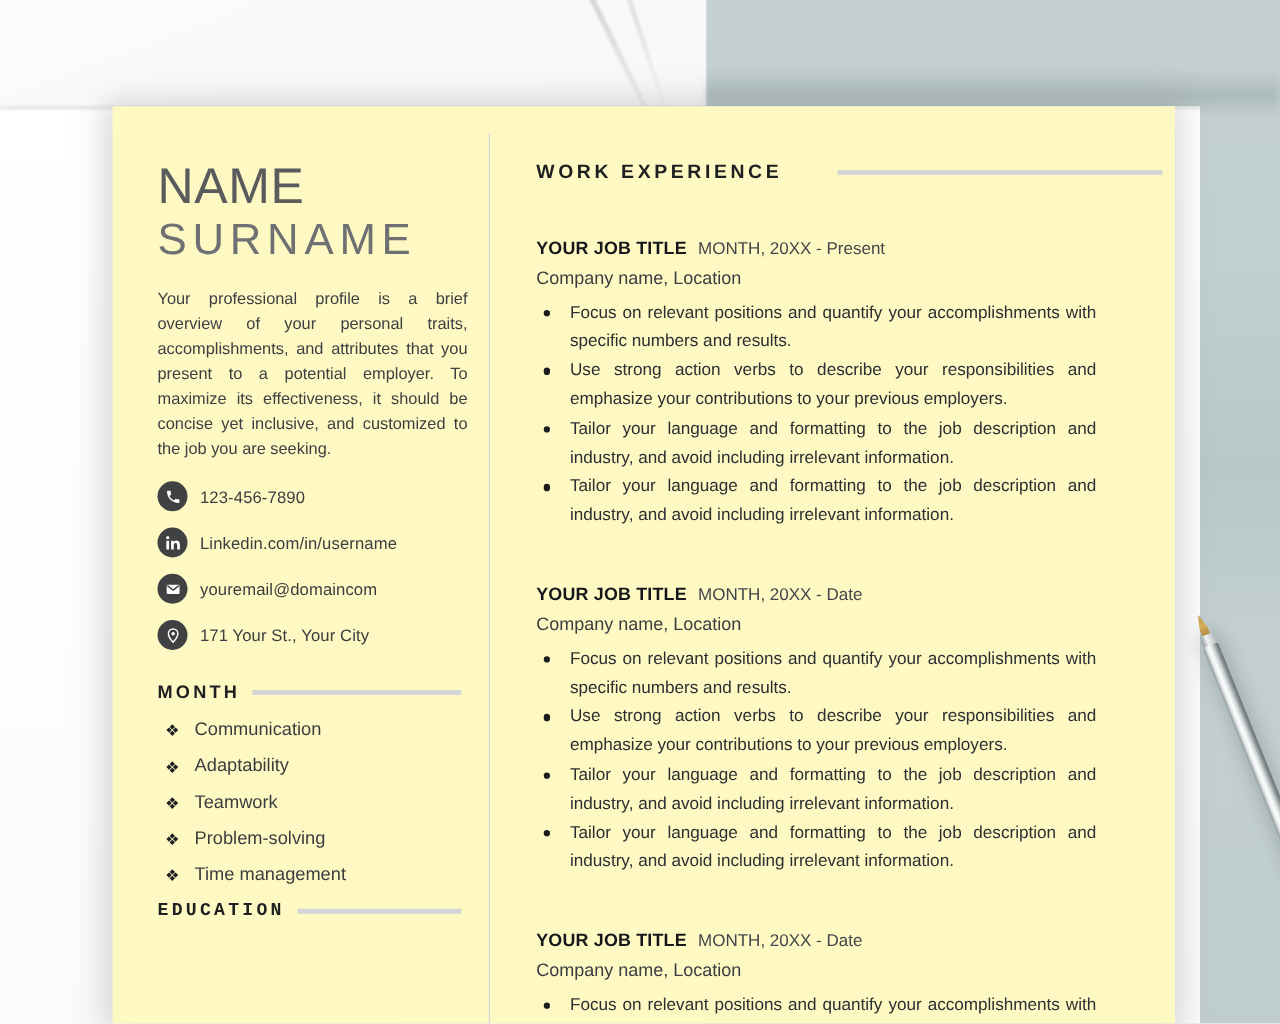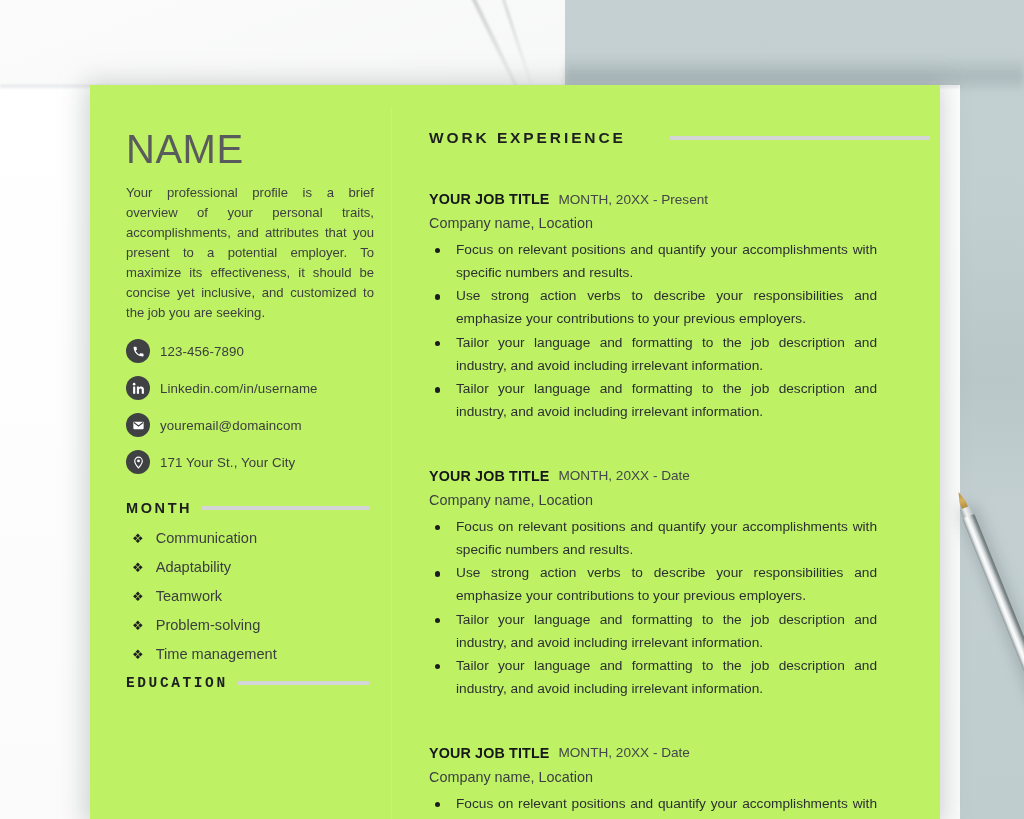--- a/index.html
+++ b/index.html
@@ -116,21 +116,21 @@
     position: absolute;
     left: 84px; top: 82px;
     width: 860px; height: 745px;
     background: rgba(108,116,120,.30);
     filter: blur(13px);
   }
   .page {
     position: absolute;
     left: 90px; top: 85px;
     width: 850px; height: 734px;
-    background: #bef264;
+    background: #fef9c3;
     overflow: hidden;
   }
 
   .page-inner {
     position: absolute;
     left: 0; top: 0;
     width: 850px; height: 734px;
     display: flex;
   }
 
@@ -237,21 +237,21 @@
   .col-right {
     flex: 1 1 auto;
     padding: 44px 10px 0 38px;
   }
   .col-right .section-head { margin-top: 0; gap: 44px; }
   .col-right .section-head .label { font-size: 15.5px; letter-spacing: 2.9px; }
 
   .job { margin-top: 20px; }
   .job-headline {
     display: flex;
-    align-items: center;
+    align-items: flex-start;
     gap: 9px;
     margin-top: 44px;
   }
   .job-title {
     font-size: 14.3px;
     font-weight: 700;
     color: #15171a;
     letter-spacing: .15px;
   }
   .job-date {
@@ -318,20 +318,21 @@
 
   <div class="page-shadow"></div>
 
   <div class="page">
     <div class="page-inner">
 
       <div class="col-left">
 
         <div>
           <div class="name-line1">NAME</div>
+          <div class="name-line2">SURNAME</div>
         </div>
 
         <div class="profile-text">Your professional profile is a brief overview of your personal traits, accomplishments, and attributes that you present to a potential employer. To maximize its effectiveness, it should be concise yet inclusive, and customized to the job you are seeking.</div>
 
 
         <div class="contact-list">
 
           <div class="contact-row">
             <span class="ic">
               <svg width="13" height="13" viewBox="0 0 24 24" fill="#ffffff">

